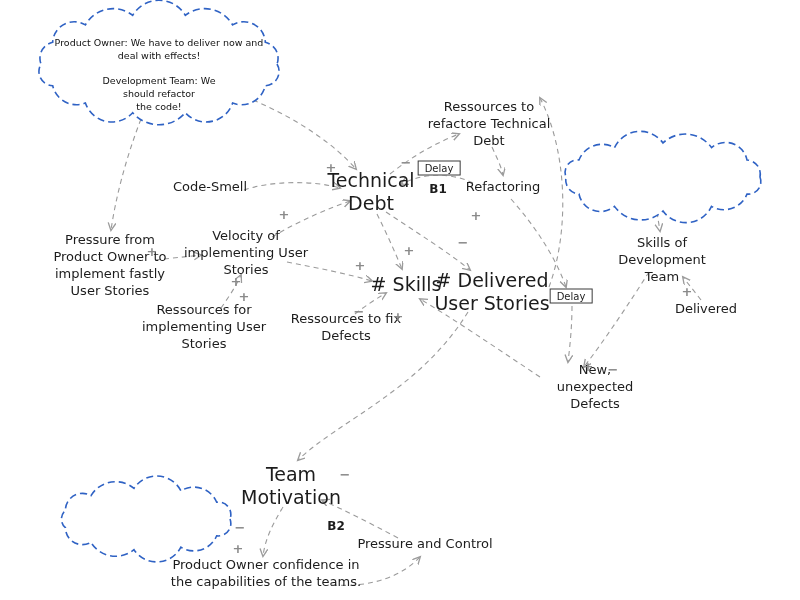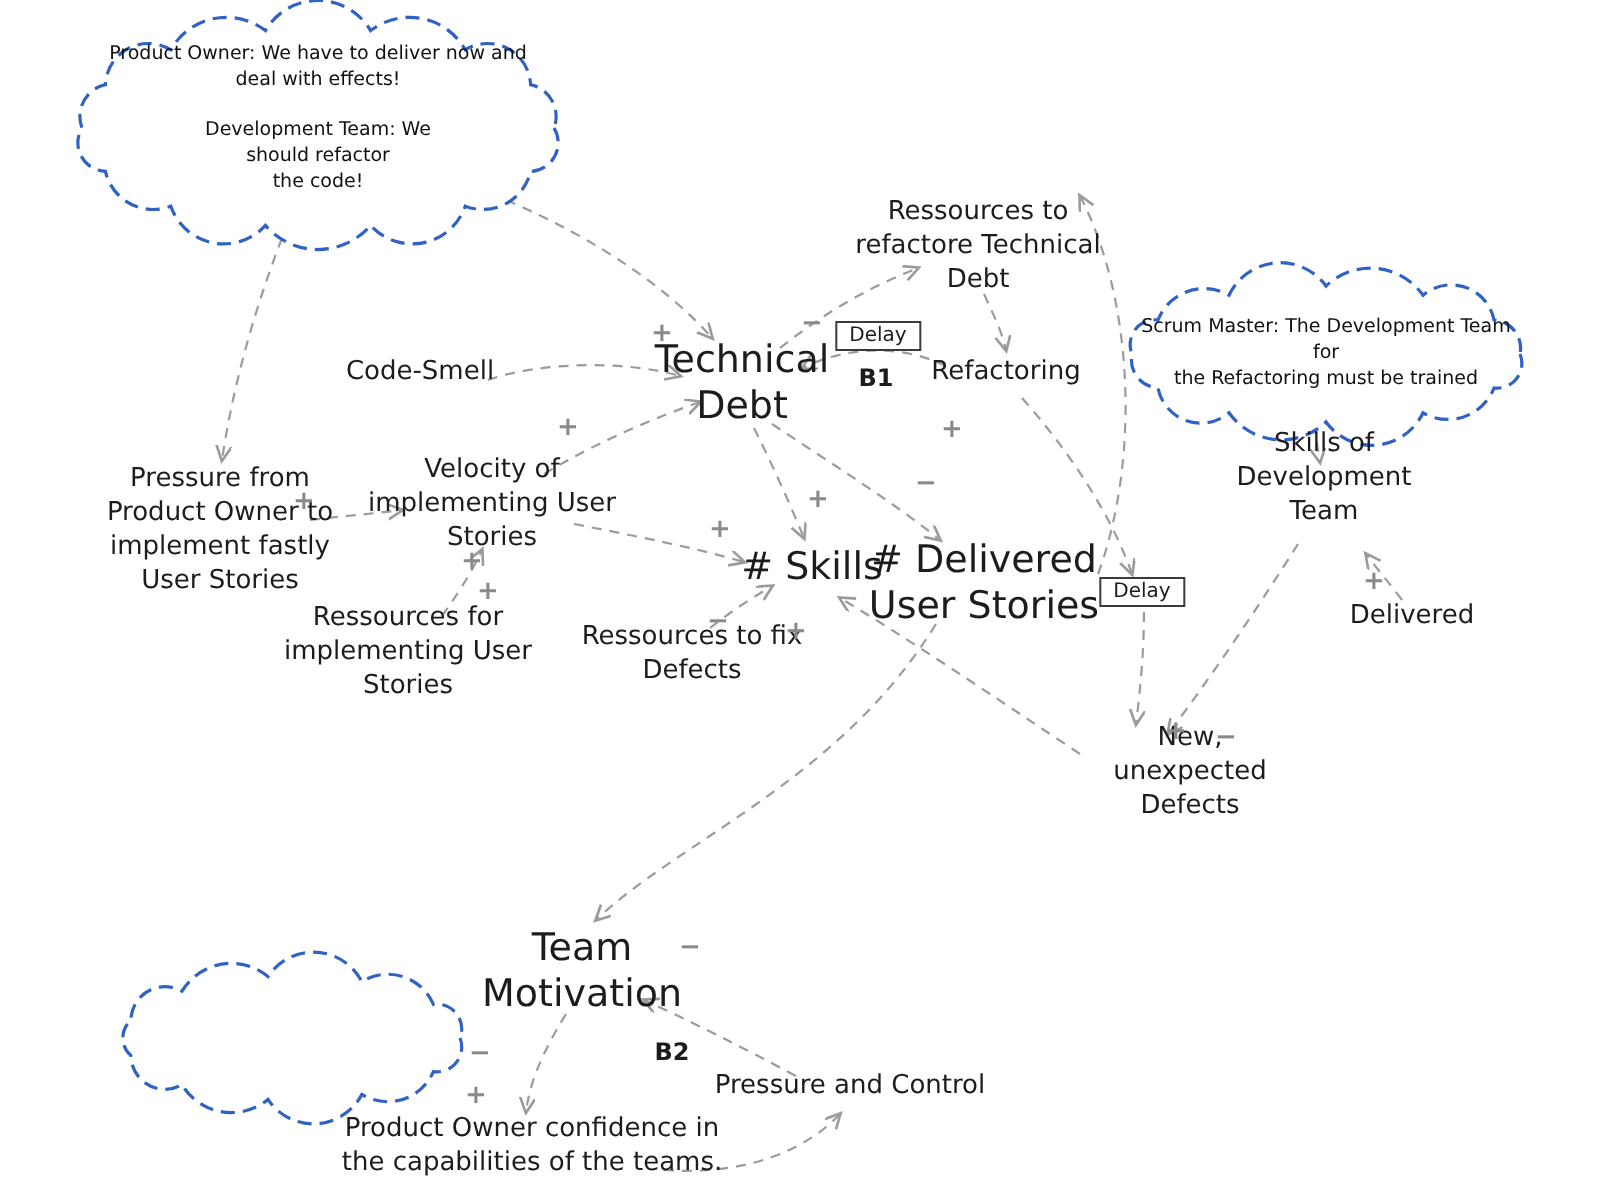--- a/index.html
+++ b/index.html
@@ -71,28 +71,26 @@
       <path class="arrow" marker-end="url(#arrhead)" d="M141,119 C126,158 116,196 111,230"></path>
       <path class="arrow" marker-end="url(#arrhead)" d="M657,212 C658,219 659,225 660,231"></path>
     </g>
     <g>
       <path class="cloud" d="M277.0,64.0 A14.3,14.3 0 0 1 265.3,85.7 A24.5,24.5 0 0 1 232.6,103.1 A28.0,28.0 0 0 1 185.3,112.7 A34.7,34.7 0 0 1 132.7,112.7 A28.0,28.0 0 0 1 85.4,103.1 A24.5,24.5 0 0 1 52.7,85.7 A14.3,14.3 0 0 1 41.0,64.0 A16.3,16.3 0 0 1 52.7,42.3 A21.5,21.5 0 0 1 85.4,24.9 A31.9,31.9 0 0 1 132.7,15.3 A30.5,30.5 0 0 1 185.3,15.3 A31.9,31.9 0 0 1 232.6,24.9 A21.5,21.5 0 0 1 265.3,42.3 A16.3,16.3 0 0 1 277.0,64.0 Z"></path>
       <path class="cloud" d="M760.0,177.0 A12.4,12.4 0 0 1 747.0,194.0 A24.8,24.8 0 0 1 711.5,206.4 A28.3,28.3 0 0 1 663.0,211.0 A32.2,32.2 0 0 1 614.5,206.4 A21.8,21.8 0 0 1 579.0,194.0 A14.1,14.1 0 0 1 566.0,177.0 A12.4,12.4 0 0 1 579.0,160.0 A24.8,24.8 0 0 1 614.5,147.6 A28.3,28.3 0 0 1 663.0,143.0 A32.2,32.2 0 0 1 711.5,147.6 A21.8,21.8 0 0 1 747.0,160.0 A14.1,14.1 0 0 1 760.0,177.0 Z"></path>
       <path class="cloud" d="M230.0,519.0 A12.4,12.4 0 0 1 216.7,535.8 A24.8,24.8 0 0 1 180.9,547.2 A27.2,27.2 0 0 1 134.0,549.7 A28.8,28.8 0 0 1 91.0,542.4 A17.1,17.1 0 0 1 65.4,527.7 A11.5,11.5 0 0 1 65.4,510.3 A17.1,17.1 0 0 1 91.0,495.6 A28.8,28.8 0 0 1 134.0,488.3 A27.2,27.2 0 0 1 180.9,490.8 A24.8,24.8 0 0 1 216.7,502.2 A12.4,12.4 0 0 1 230.0,519.0 Z"></path>
     </g>
   </svg>
 
-  <div class="cloud-text" style="left:159px;top:60px;width:214px">Product Owner: We have to deliver now and
+  <div class="cloud-text" style="left:159px;top:75px;width:214px">Product Owner: We have to deliver now and
 deal with effects!
 
 Development Team: We
 should refactor
 the code!</div>
-  <div class="cloud-text" style="left:663px;top:177px;width:186px">Scrum Master: The Development Team for
-the Refactoring must be trained</div>
 
   <div class="node" style="left:210px;top:187px">Code-Smell</div>
   <div class="node big" style="left:371px;top:192px">Technical
 Debt</div>
   <div class="node" style="left:489px;top:124px">Ressources to
 refactore Technical
 Debt</div>
   <div class="node" style="left:503px;top:187px">Refactoring</div>
   <div class="node" style="left:110px;top:266px">Pressure from
 Product Owner to
@@ -102,21 +100,21 @@
 implementing User
 Stories</div>
   <div class="node" style="left:204px;top:327px">Ressources for
 implementing User
 Stories</div>
   <div class="node big" style="left:406px;top:284px"># Skills</div>
   <div class="node big" style="left:492px;top:292px"># Delivered
 User Stories</div>
   <div class="node" style="left:346px;top:328px">Ressources to fix
 Defects</div>
-  <div class="node" style="left:662px;top:240px">Skills of
+  <div class="node" style="left:662px;top:260px">Skills of
 Development
 Team</div>
   <div class="node" style="left:706px;top:309px">Delivered</div>
   <div class="node" style="left:595px;top:387px">New,
 unexpected
 Defects</div>
   <div class="node big" style="left:291px;top:486px">Team
 Motivation</div>
   <div class="node" style="left:425px;top:544px">Pressure and Control</div>
   <div class="node" style="left:266px;top:574px">Product Owner confidence in

